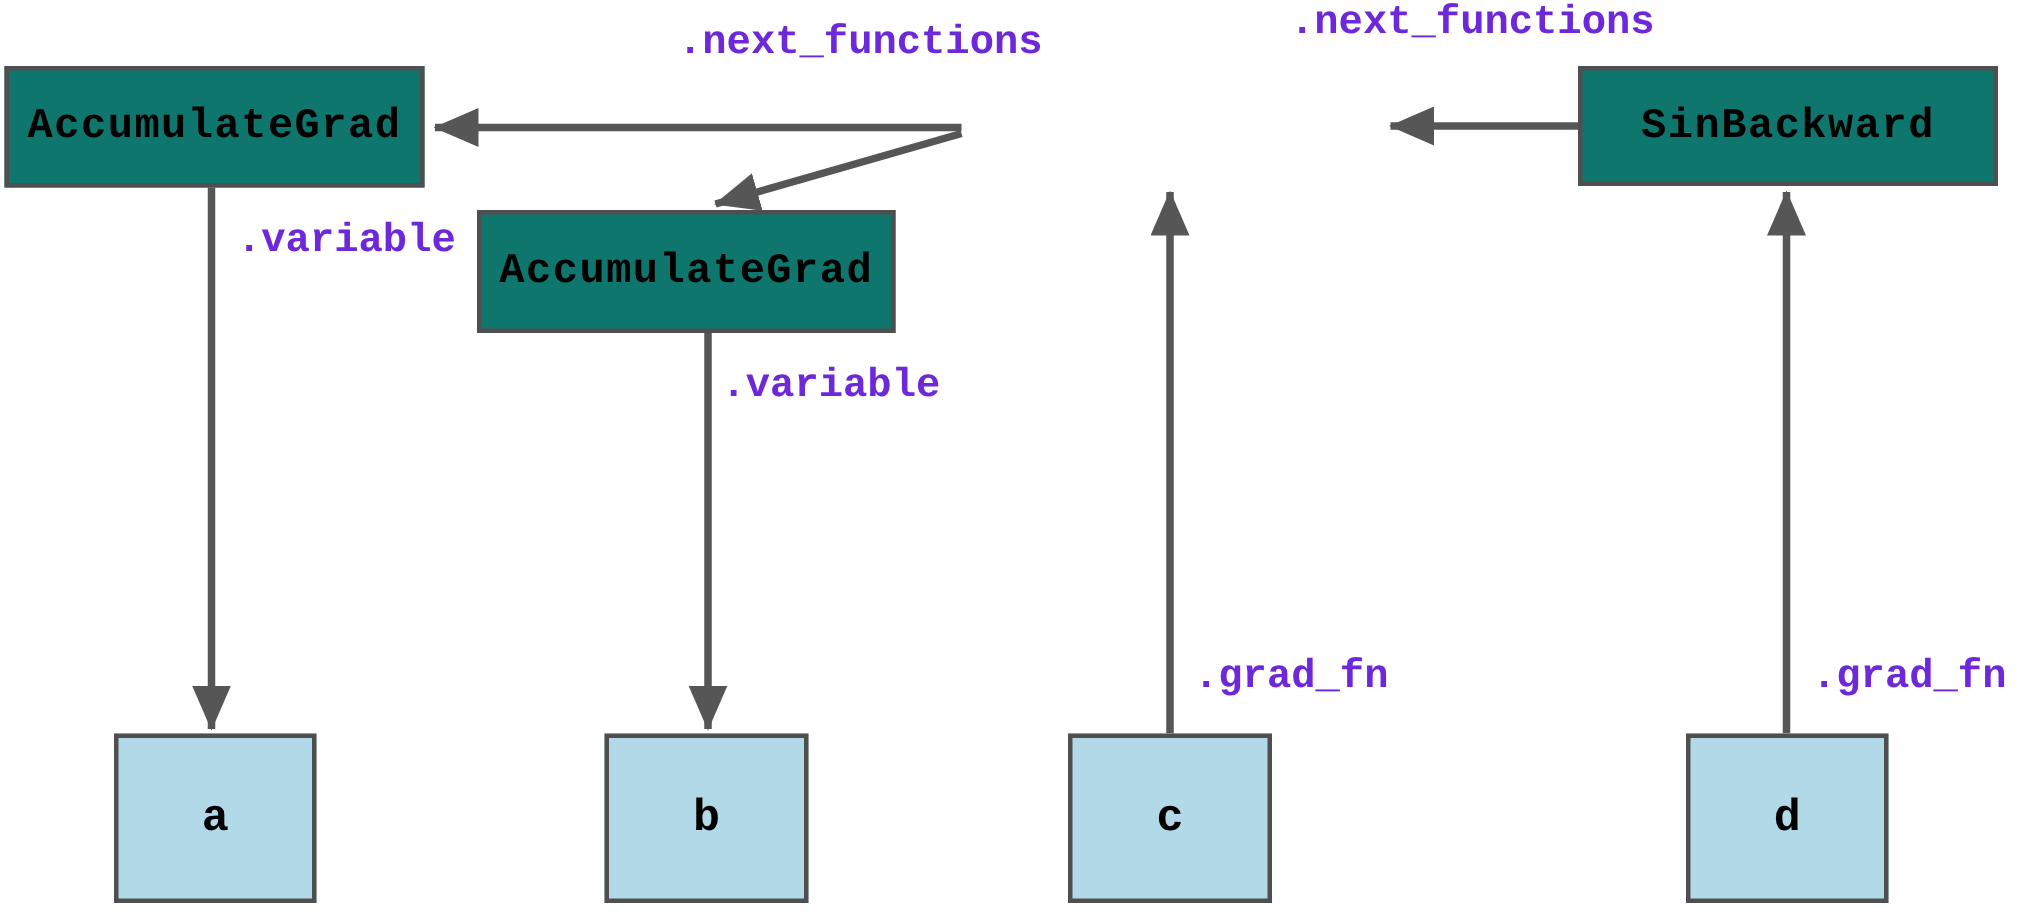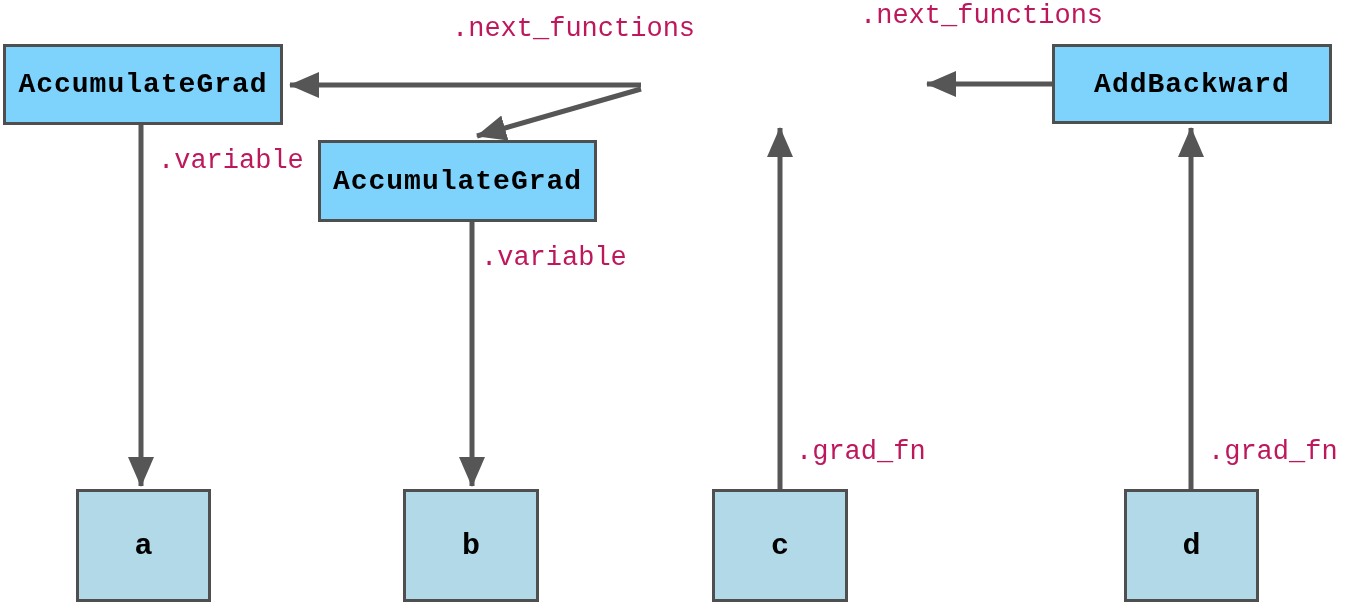--- a/index.html
+++ b/index.html
@@ -18,21 +18,21 @@
   #edges-svg {
     position: absolute;
     left: 0;
     top: 0;
     width: 1358px;
     height: 609px;
   }
   .fn-node {
     position: absolute;
     box-sizing: border-box;
-    background: #7dd3fc;
+    background: #0f766e;
     border: 3px solid #4f4f4f;
     display: flex;
     align-items: center;
     justify-content: center;
     font-weight: bold;
     font-size: 28px;
     letter-spacing: 1px;
     color: #000000;
   }
   .var-node {
@@ -43,22 +43,22 @@
     display: flex;
     align-items: center;
     justify-content: center;
     font-weight: bold;
     font-size: 30px;
     color: #000000;
   }
   .edge-label {
     position: absolute;
     font-size: 27px;
-    font-weight: normal;
-    color: #be185d;
+    font-weight: bold;
+    color: #6d28d9;
     white-space: nowrap;
     letter-spacing: 0px;
   }
 </style>
 </head>
 <body>
 
 <div id="canvas">
 
   <svg id="edges-svg" viewBox="0 0 1358 609" xmlns="http://www.w3.org/2000/svg">
@@ -75,21 +75,21 @@
     <line x1="780" y1="489" x2="780" y2="128" stroke="#565656" stroke-width="5" marker-end="url(#ah)"></line>
     <line x1="1191" y1="489" x2="1191" y2="128" stroke="#565656" stroke-width="5" marker-end="url(#ah)"></line>
   </svg>
 
   <div class="fn-node" style="left:3px; top:44px; width:280px; height:81px;">
     <span>AccumulateGrad</span>
   </div>
 
 
   <div class="fn-node" style="left:1052px; top:44px; width:280px; height:80px;">
-    <span>AddBackward</span>
+    <span>SinBackward</span>
   </div>
 
   <div class="fn-node" style="left:318px; top:140px; width:279px; height:82px;">
     <span>AccumulateGrad</span>
   </div>
 
   <div class="var-node" style="left:76px; top:489px; width:135px; height:113px;">
     <span>a</span>
   </div>
 

